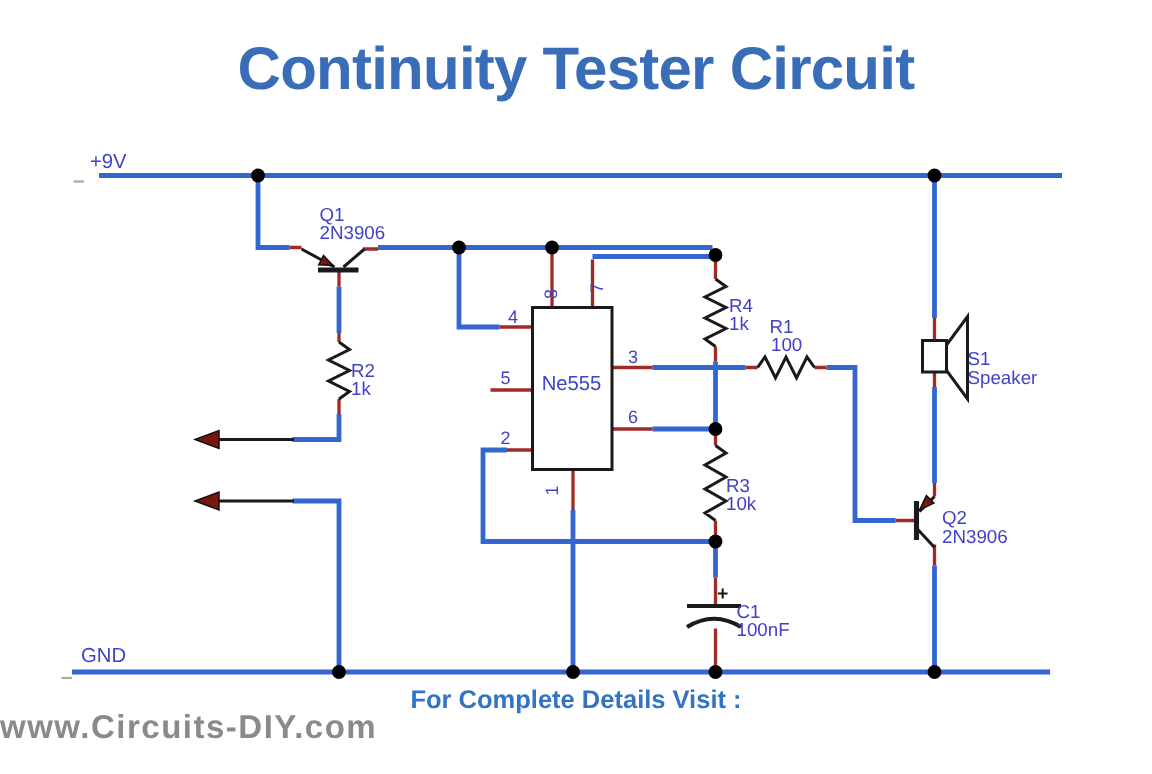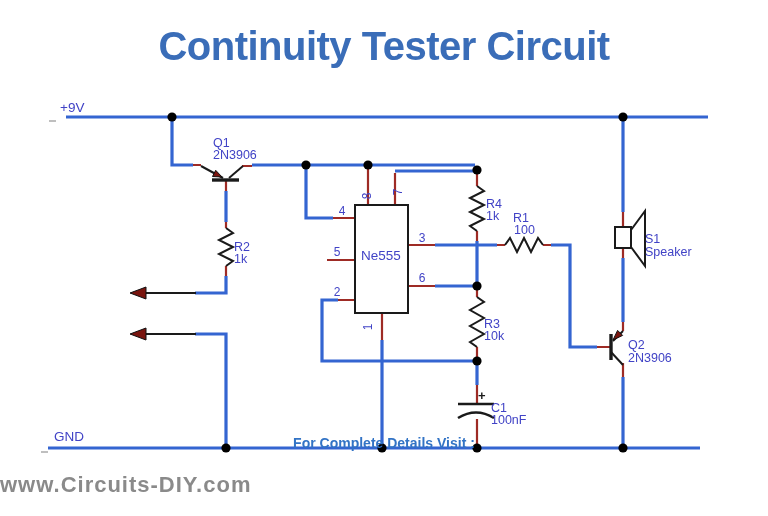--- a/index.html
+++ b/index.html
@@ -1,22 +1,22 @@
 <!DOCTYPE html>
 <html><head>
 <meta charset="utf-8">
 <style>
   html,body{margin:0;padding:0;background:#ffffff;}
   #page{position:relative;width:708px;height:516px;background:#ffffff;overflow:hidden;
         font-family:"Liberation Sans", sans-serif;}
   #title{position:absolute;top:24px;left:0;width:768px;text-align:center;
          font-size:40px;font-weight:bold;letter-spacing:-0.5px;color:#3a6db8;}
   #schematic{position:absolute;left:0;top:0;}
-  #footer-heading{position:absolute;top:435px;left:0;width:768px;text-align:center;
-         font-size:14px;font-weight:bold;color:#3273c5;}
+  #footer-heading{position:absolute;top:457px;left:0;width:768px;text-align:center;
+         font-size:17px;font-weight:bold;color:#3273c5;}
   #footer-site{position:absolute;top:472px;left:0;width:768px;text-align:left;
          font-size:22px;font-weight:bold;color:#8a8a8a;letter-spacing:1px;}
   .wire{stroke:#3465d1;stroke-width:3.2;fill:none;}
   .lead{stroke:#9e2b25;stroke-width:2.2;fill:none;}
   .sym{stroke:#1a1a1a;stroke-width:2;fill:none;}
   .bar{stroke:#1a1a1a;stroke-width:3.4;fill:none;}
   .plate{stroke:#1a1a1a;stroke-width:2.6;fill:none;}
   .dot{fill:#000000;}
   .arrow{fill:#7a150f;stroke:#111111;stroke-width:1;}
   .lbl{fill:#4143c6;font-family:"Liberation Sans",sans-serif;font-size:12.5px;}

